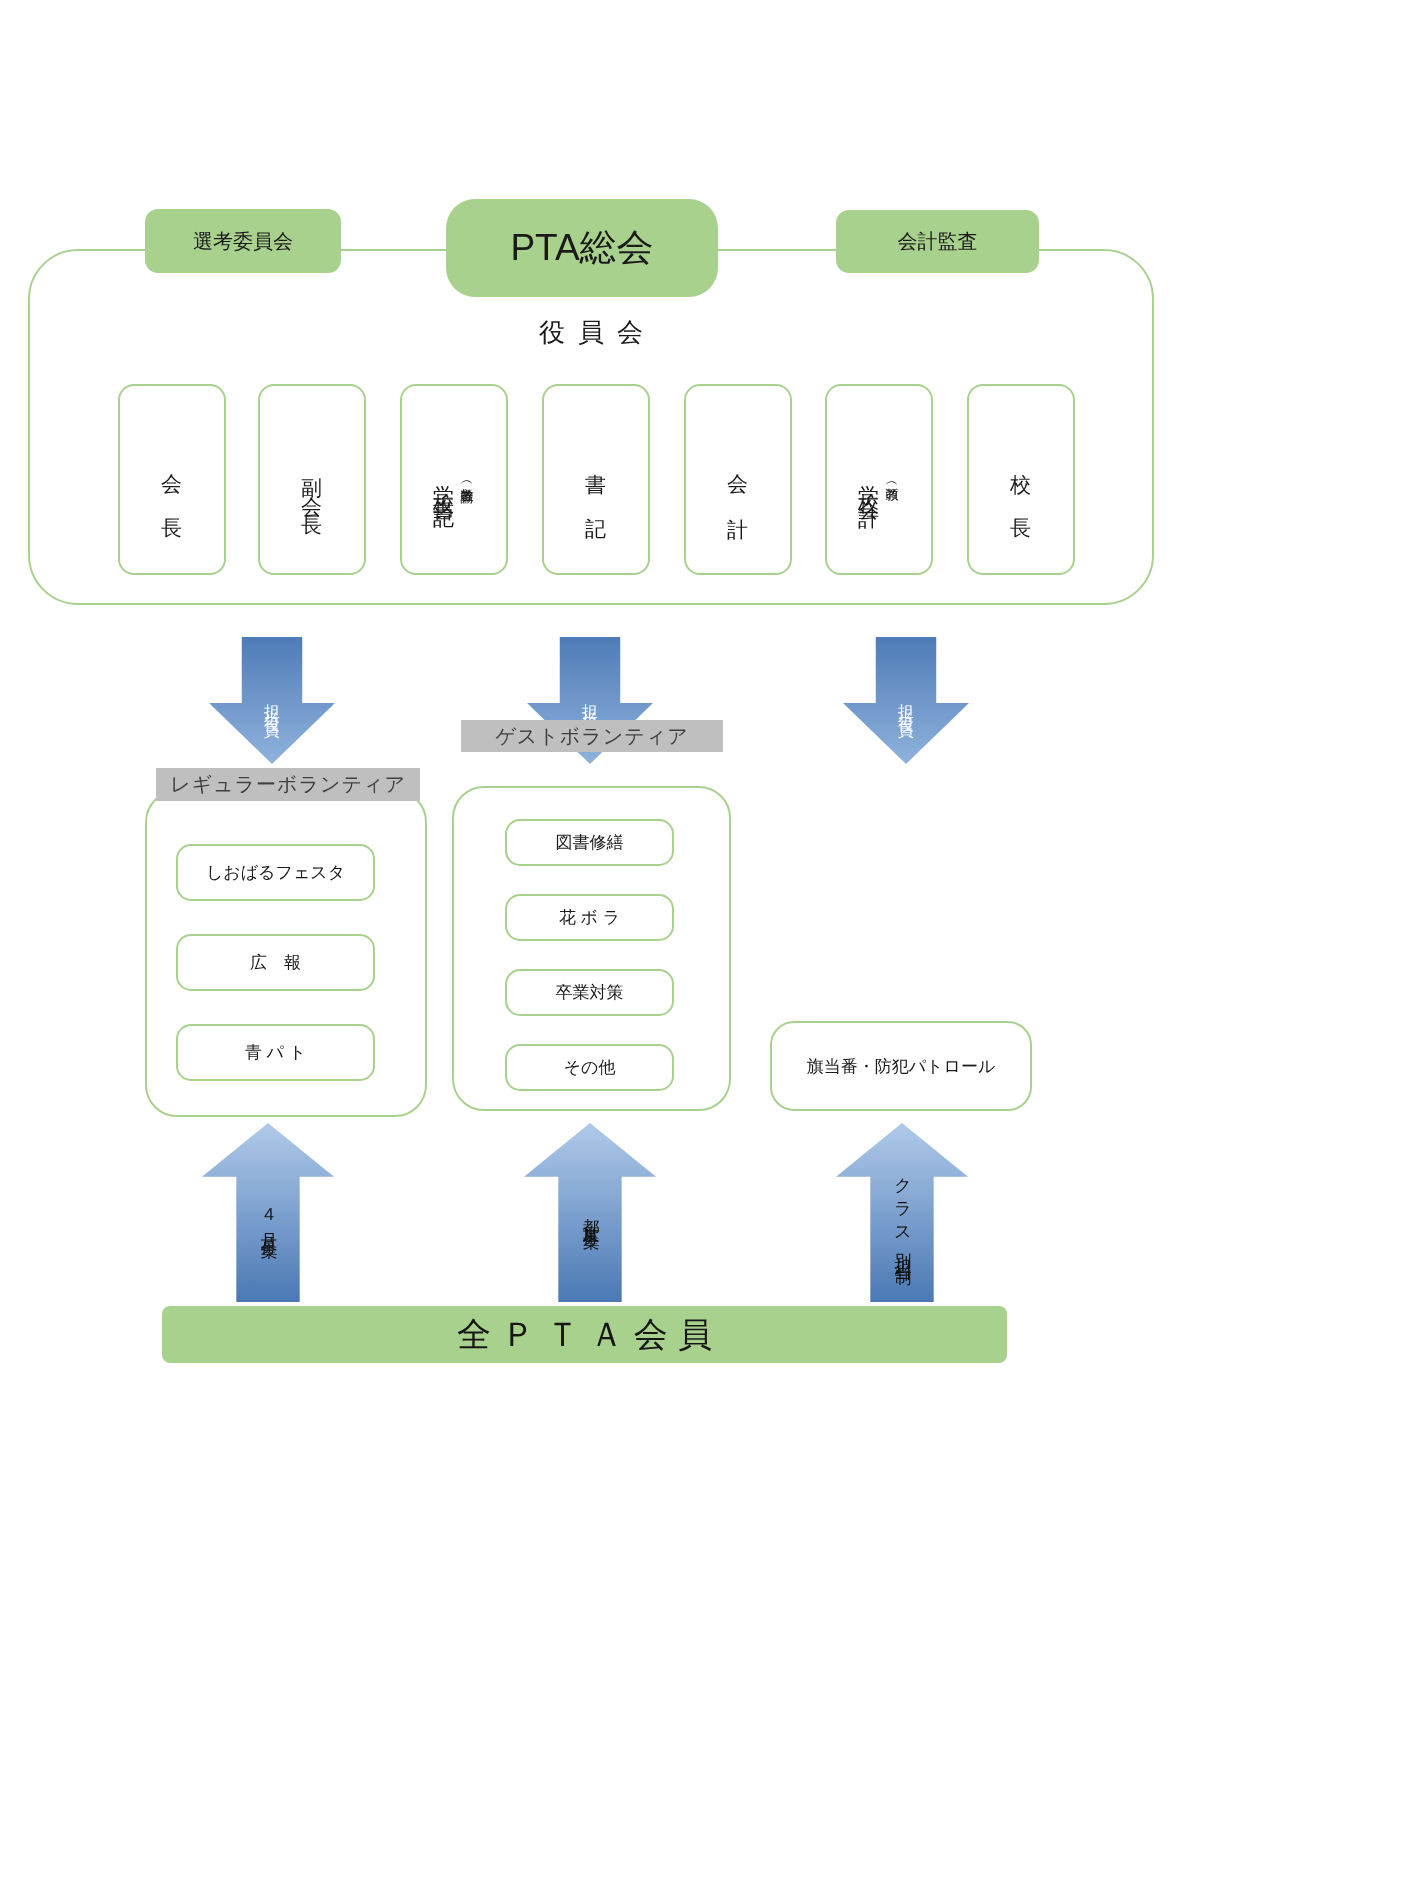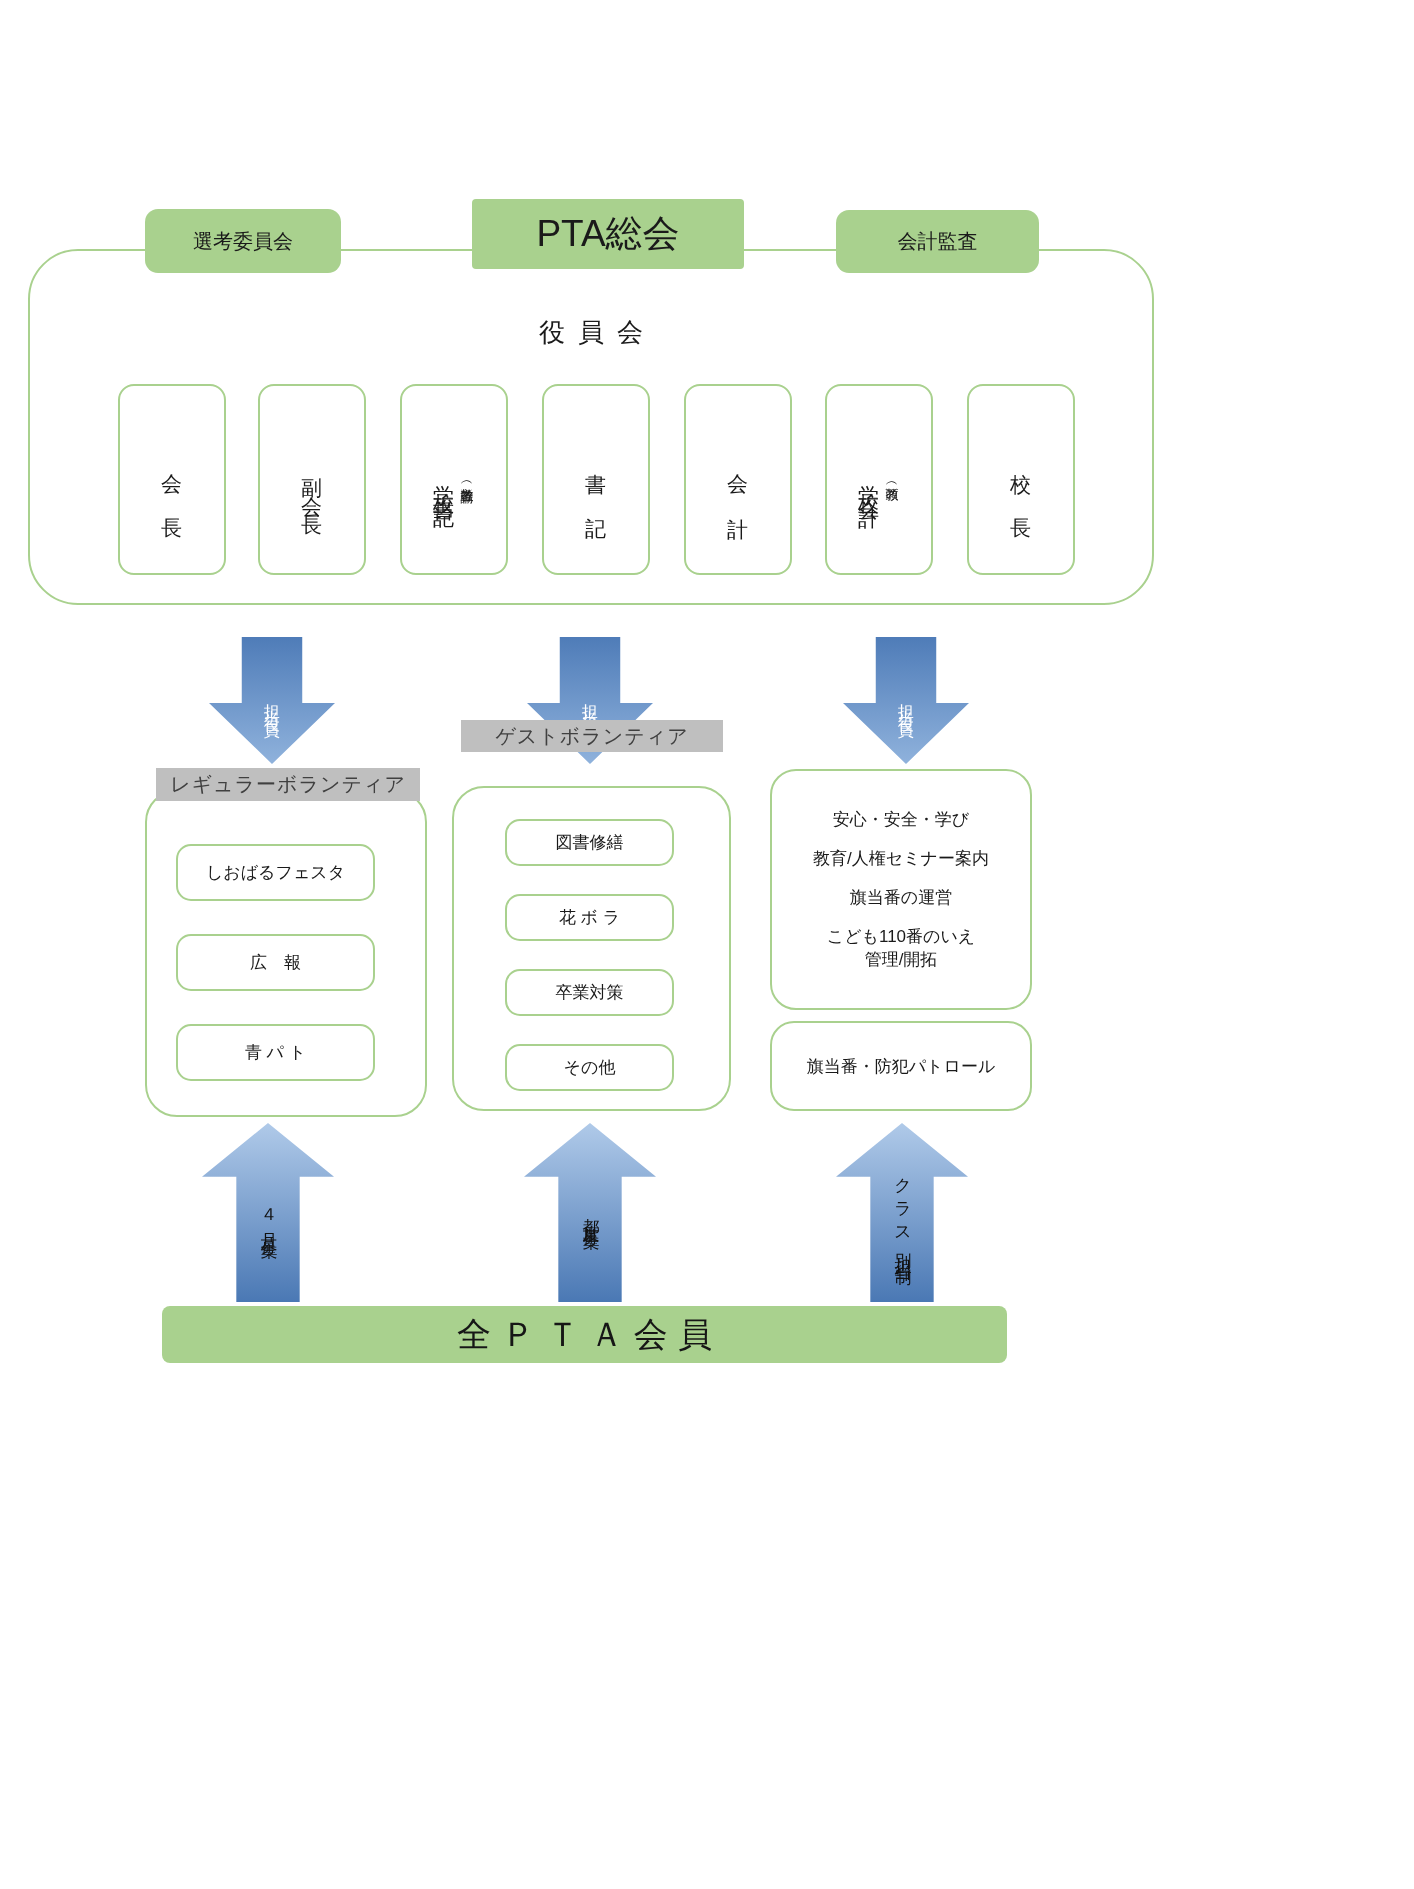--- a/index.html
+++ b/index.html
@@ -12,21 +12,21 @@
   *{box-sizing:border-box;margin:0;padding:0}
   body{background:#ffffff}
   .canvas{position:relative;width:1414px;height:1889px;background:#fff;
     font-family:"Liberation Sans","DejaVu Sans",sans-serif;color:var(--ink);overflow:hidden}
   .abs{position:absolute}
   .center{display:flex;align-items:center;justify-content:center;text-align:right}
 
   
   .green-fill{background:var(--green);color:var(--ink)}
   .sel-box{left:145px;top:209px;width:196px;height:64px;border-radius:13px;font-size:20px;z-index:3}
-  .pta-box{left:472px;top:199px;width:272px;height:70px;border-radius:4px;font-size:37px;z-index:3}
+  .pta-box{left:446px;top:199px;width:272px;height:98px;border-radius:29px;font-size:37px;z-index:3}
   .audit-box{left:836px;top:210px;width:203px;height:63px;border-radius:13px;font-size:20px;z-index:3}
 
   
   .board{left:28px;top:249px;width:1126px;height:356px;border:2.5px solid var(--green);
     border-radius:50px;background:#fff;z-index:1}
   .board-title{left:28px;top:314px;width:1126px;height:36px;font-size:26px;
     letter-spacing:.5em;text-indent:.5em;z-index:2}
 
   
   .pos{position:absolute;top:384px;width:108px;height:191px;background:#fff;
@@ -151,27 +151,20 @@
   <div class="item i-guest center" style="top:894px">
     <span>花 ボ ラ</span>
   </div>
   <div class="item i-guest center" style="top:969px">
     <span>卒業対策</span>
   </div>
   <div class="item i-guest center" style="top:1044px">
     <span>その他</span>
   </div>
 
-  <div class="abs info-box">
-    <span class="info-line">安心・安全・学び</span>
-    <span class="info-line">教育/人権セミナー案内</span>
-    <span class="info-line">旗当番の運営</span>
-    <span class="info-line l4">こども110番のいえ</span>
-    <span class="info-line l5">管理/開拓</span>
-  </div>
   <div class="abs center patrol-box">
     <span>旗当番・防犯パトロール</span>
   </div>
 
   <div class="arrow-up" style="left:202px;top:1123px">
     <span class="alabel dark">４月募集</span>
   </div>
   <div class="arrow-up" style="left:524px;top:1123px">
     <span class="alabel dark">都度募集</span>
   </div>

